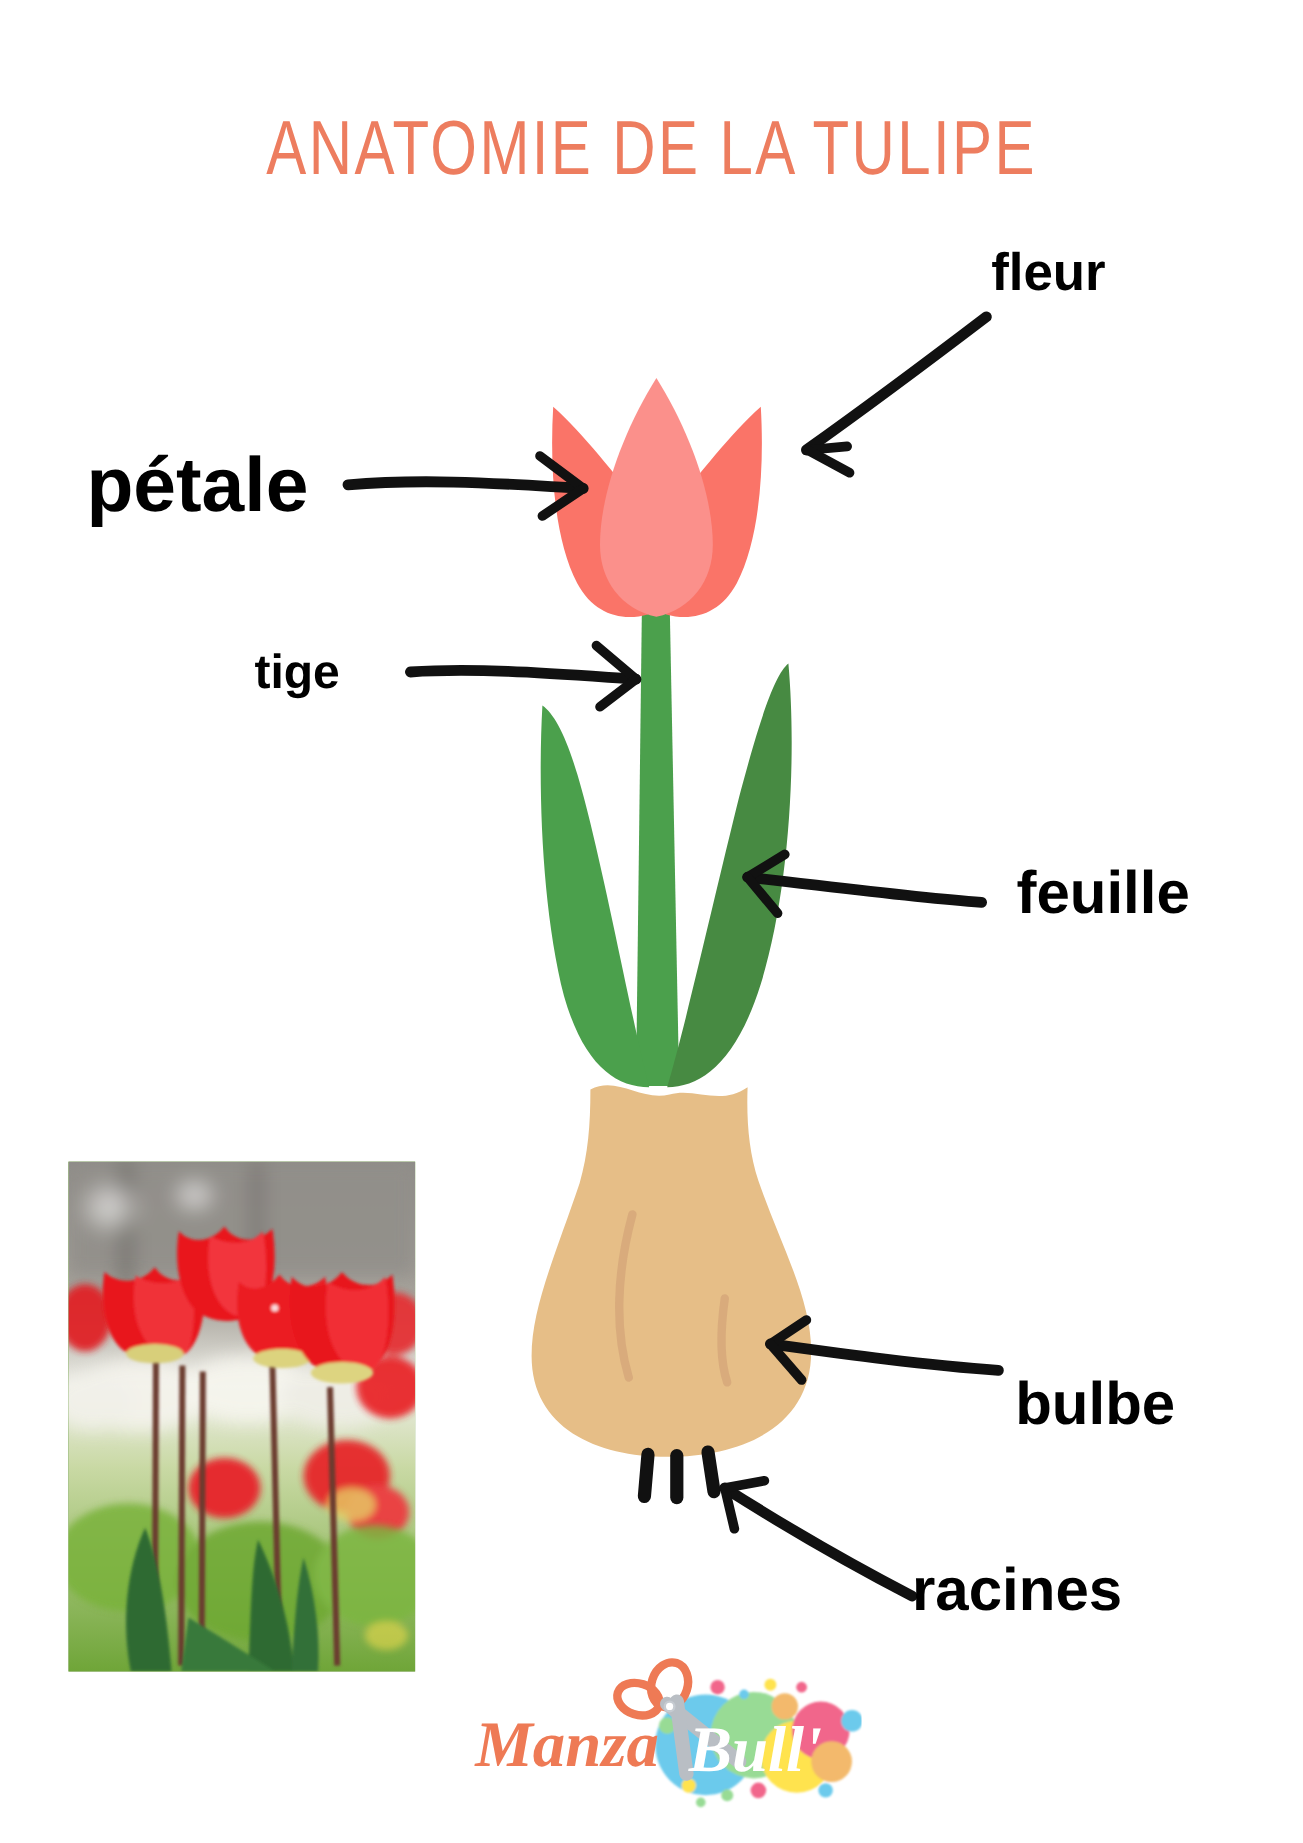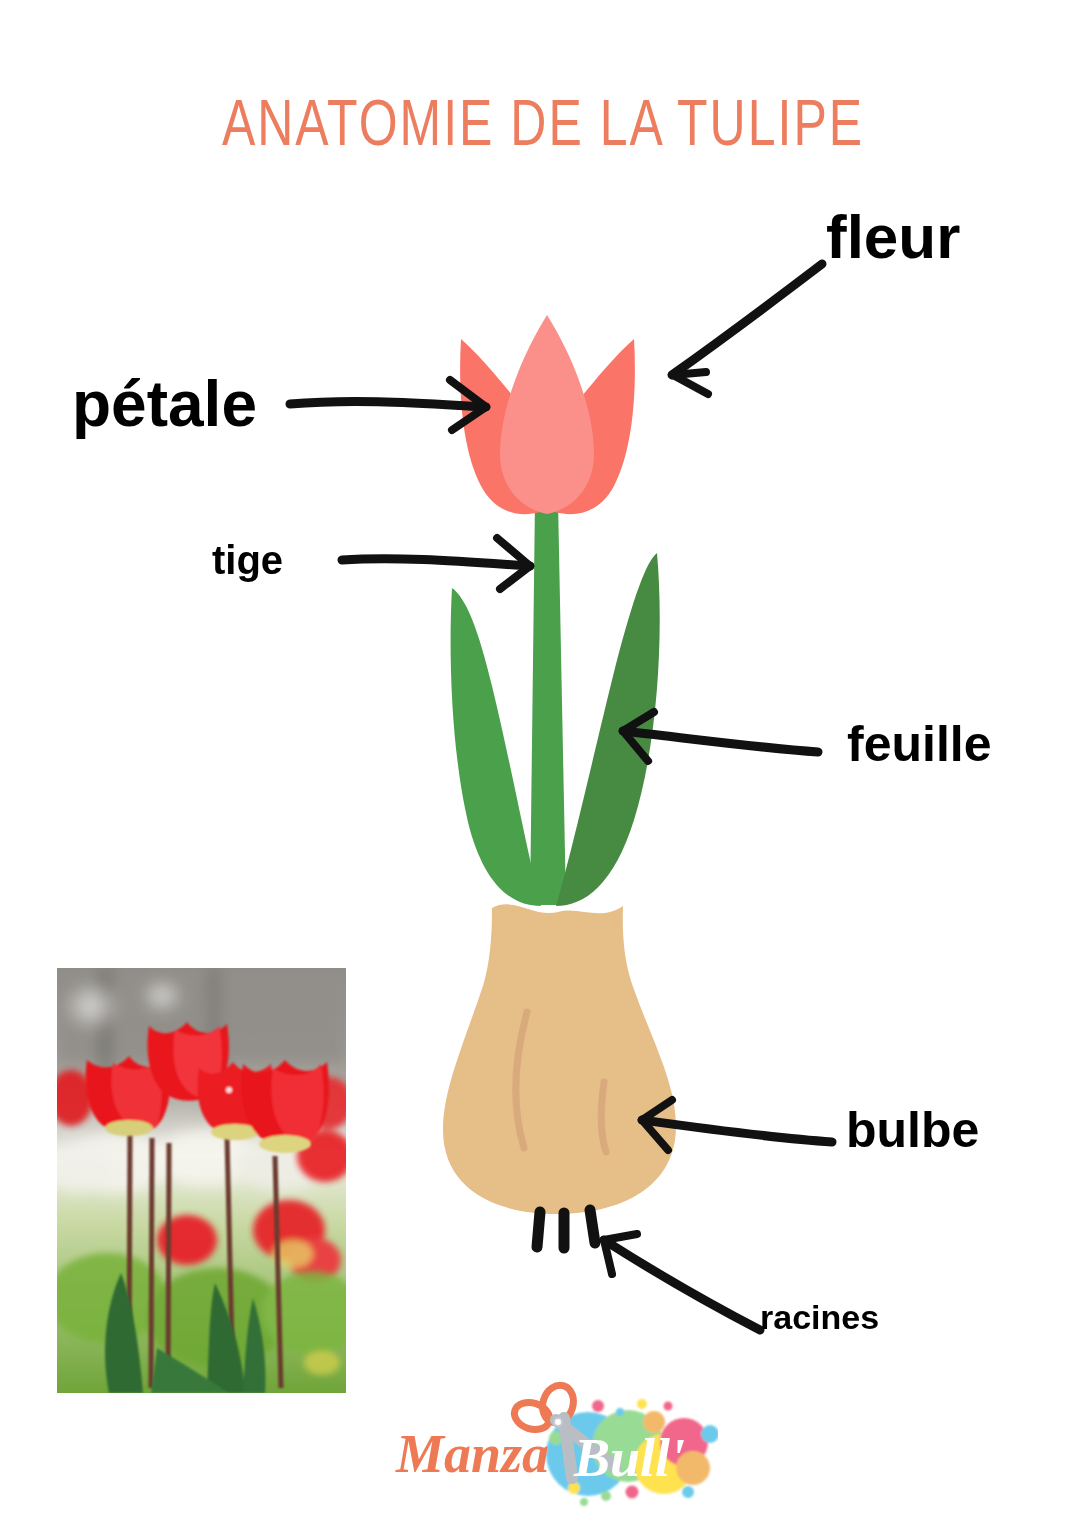--- a/index.html
+++ b/index.html
@@ -45,26 +45,26 @@
 
   
   .label {
     position: absolute;
     font-family: "Liberation Sans", sans-serif;
     font-weight: bold;
     color: #000000;
     white-space: nowrap;
     line-height: 1;
   }
-  #label-fleur   { left: 826px; top: 206px; font-size: 62px; }
+  #label-fleur   { left: 826px; top: 206px; font-size: 44px; }
   #label-petale  { left: 72px;  top: 372px; font-size: 64px; }
   #label-tige    { left: 212px; top: 540px; font-size: 40px; }
   #label-feuille { left: 847px; top: 719px; font-size: 50px; }
-  #label-bulbe   { left: 846px; top: 1105px; font-size: 50px; }
-  #label-racines { left: 760px; top: 1300px; font-size: 34px; }
+  #label-bulbe   { left: 846px; top: 1145px; font-size: 50px; }
+  #label-racines { left: 760px; top: 1300px; font-size: 50px; }
 
   
   #tulip-photo {
     position: absolute;
     left: 57px;
     top: 968px;
     width: 289px;
     height: 425px;
     overflow: hidden;
     background: #6c9c3f;

